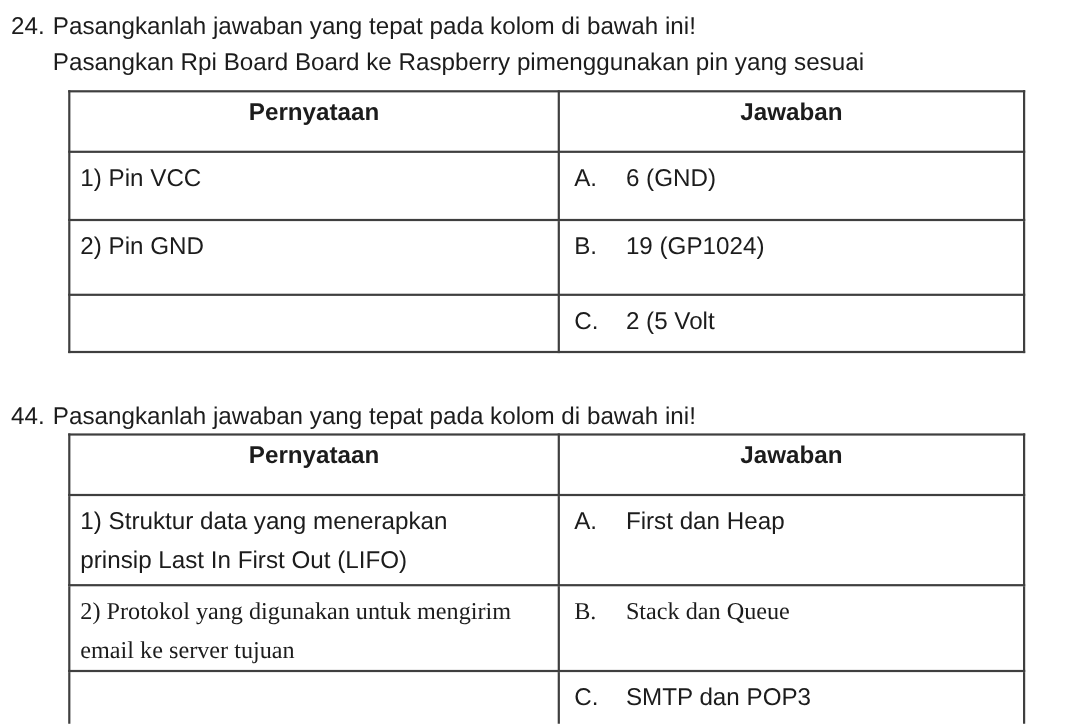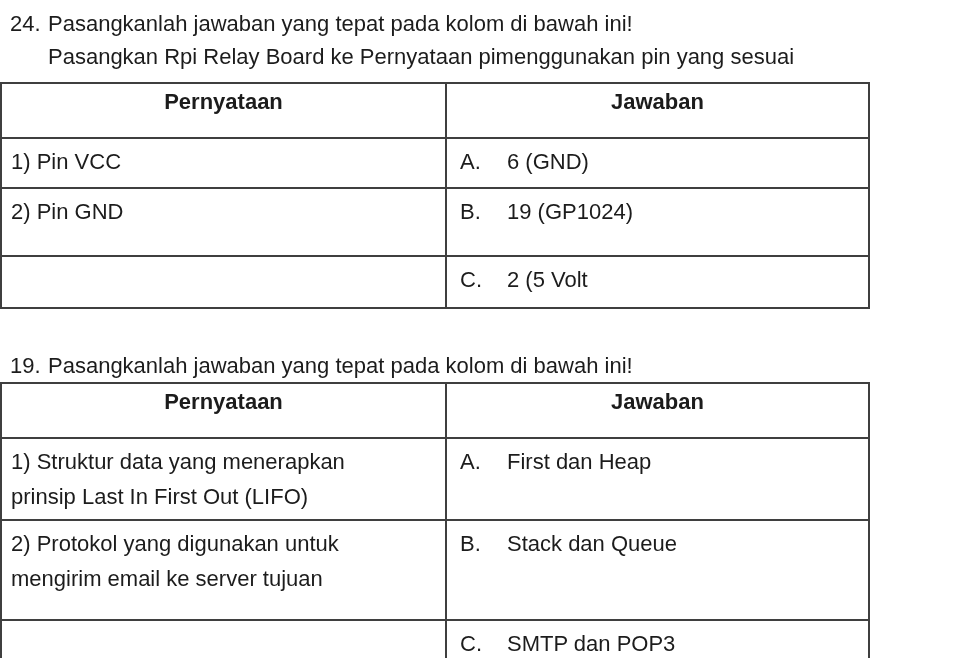--- a/index.html
+++ b/index.html
@@ -34,46 +34,47 @@
     margin-left: 48px;
     line-height: 33px;
   }
   .q24 { margin-top: 7px; }
   .q25 { margin-top: 40px; }
 
   
   table.match {
     border-collapse: collapse;
     table-layout: fixed;
+    margin-left: 62px;
     width: 868px;
   }
   table.match th,
   table.match td {
     border: 2px solid #3f3f3f;
     vertical-align: top;
     padding: 0;
     box-sizing: border-box;
     font-size: 22px;
   }
   table.match th {
     font-weight: bold;
     text-align: center;
     padding-top: 5px;
   }
   .t1 { margin-top: 9px; }
   .t2 { margin-top: 0px; }
 
   .t1 tr.hdr { height: 55px; }
-  .t1 tr.r1  { height: 50px; }
+  .t1 tr.r1  { height: 62px; }
   .t1 tr.r2  { height: 68px; }
   .t1 tr.r3  { height: 52px; }
 
   .t2 tr.hdr { height: 55px; }
   .t2 tr.r1  { height: 82px; }
-  .t2 tr.r2  { height: 100px; }
+  .t2 tr.r2  { height: 78px; font-family: Liberation Serif, serif; }
   .t2 tr.r3  { height: 55px; }
 
   .stmt {
     padding: 5px 8px 0 9px;
     line-height: 35px;
     max-width: 400px;
   }
   .ans {
     display: flex;
     padding-top: 5px;
@@ -88,21 +89,21 @@
 </head>
 <body>
 
 <div class="page">
 
   <section>
     <div class="q-line q24">
       <span class="q-num">24.</span>
       <span class="q-prompt">Pasangkanlah jawaban yang tepat pada kolom di bawah ini!</span>
     </div>
-    <div class="q-sub">Pasangkan Rpi Relay Board ke Pernyataan pimenggunakan pin yang sesuai</div>
+    <div class="q-sub">Pasangkan Rpi Board Board ke Raspberry pimenggunakan pin yang sesuai</div>
 
     <table class="match t1">
       <colgroup>
           <col style="width:445px">
           <col style="width:423px">
         </colgroup>
       <tbody>
           <tr class="hdr">
         <th>Pernyataan</th>
         <th>Jawaban</th>
@@ -139,21 +140,21 @@
           <span class="txt">2 (5 Volt</span>
         </div>
             </td>
       </tr>
     </tbody>
       </table>
   </section>
 
   <section>
     <div class="q-line q25">
-      <span class="q-num">19.</span>
+      <span class="q-num">44.</span>
       <span class="q-prompt">Pasangkanlah jawaban yang tepat pada kolom di bawah ini!</span>
     </div>
 
     <table class="match t2">
       <colgroup>
           <col style="width:445px">
           <col style="width:423px">
         </colgroup>
       <tbody>
           <tr class="hdr">

